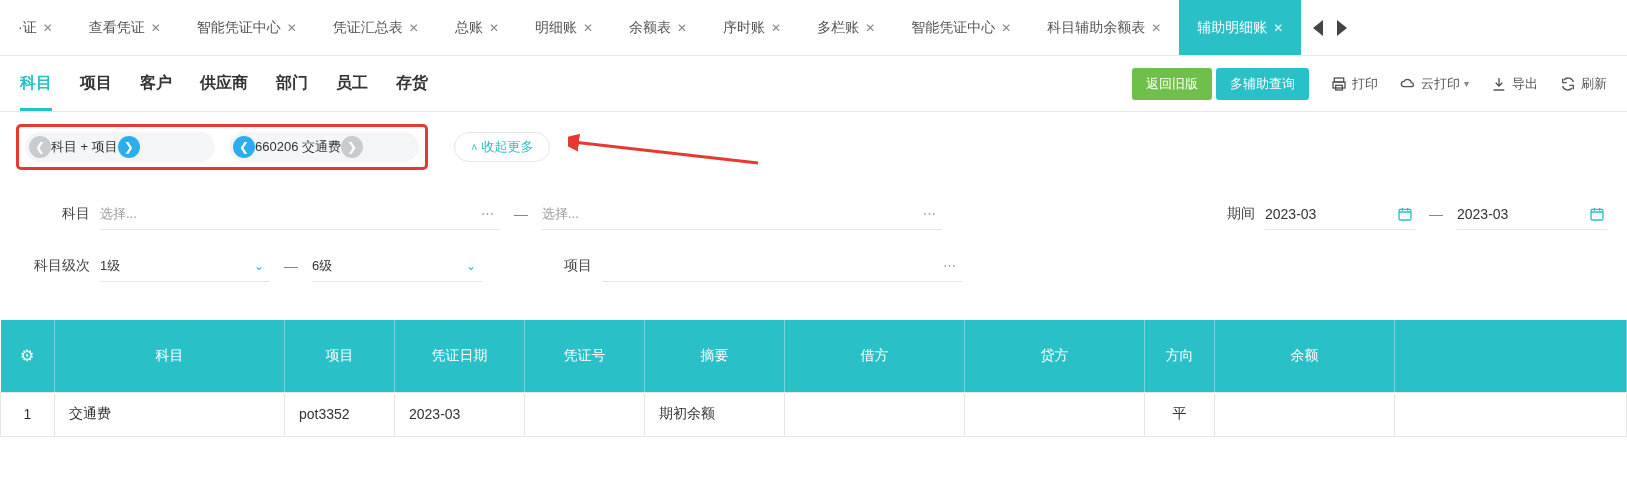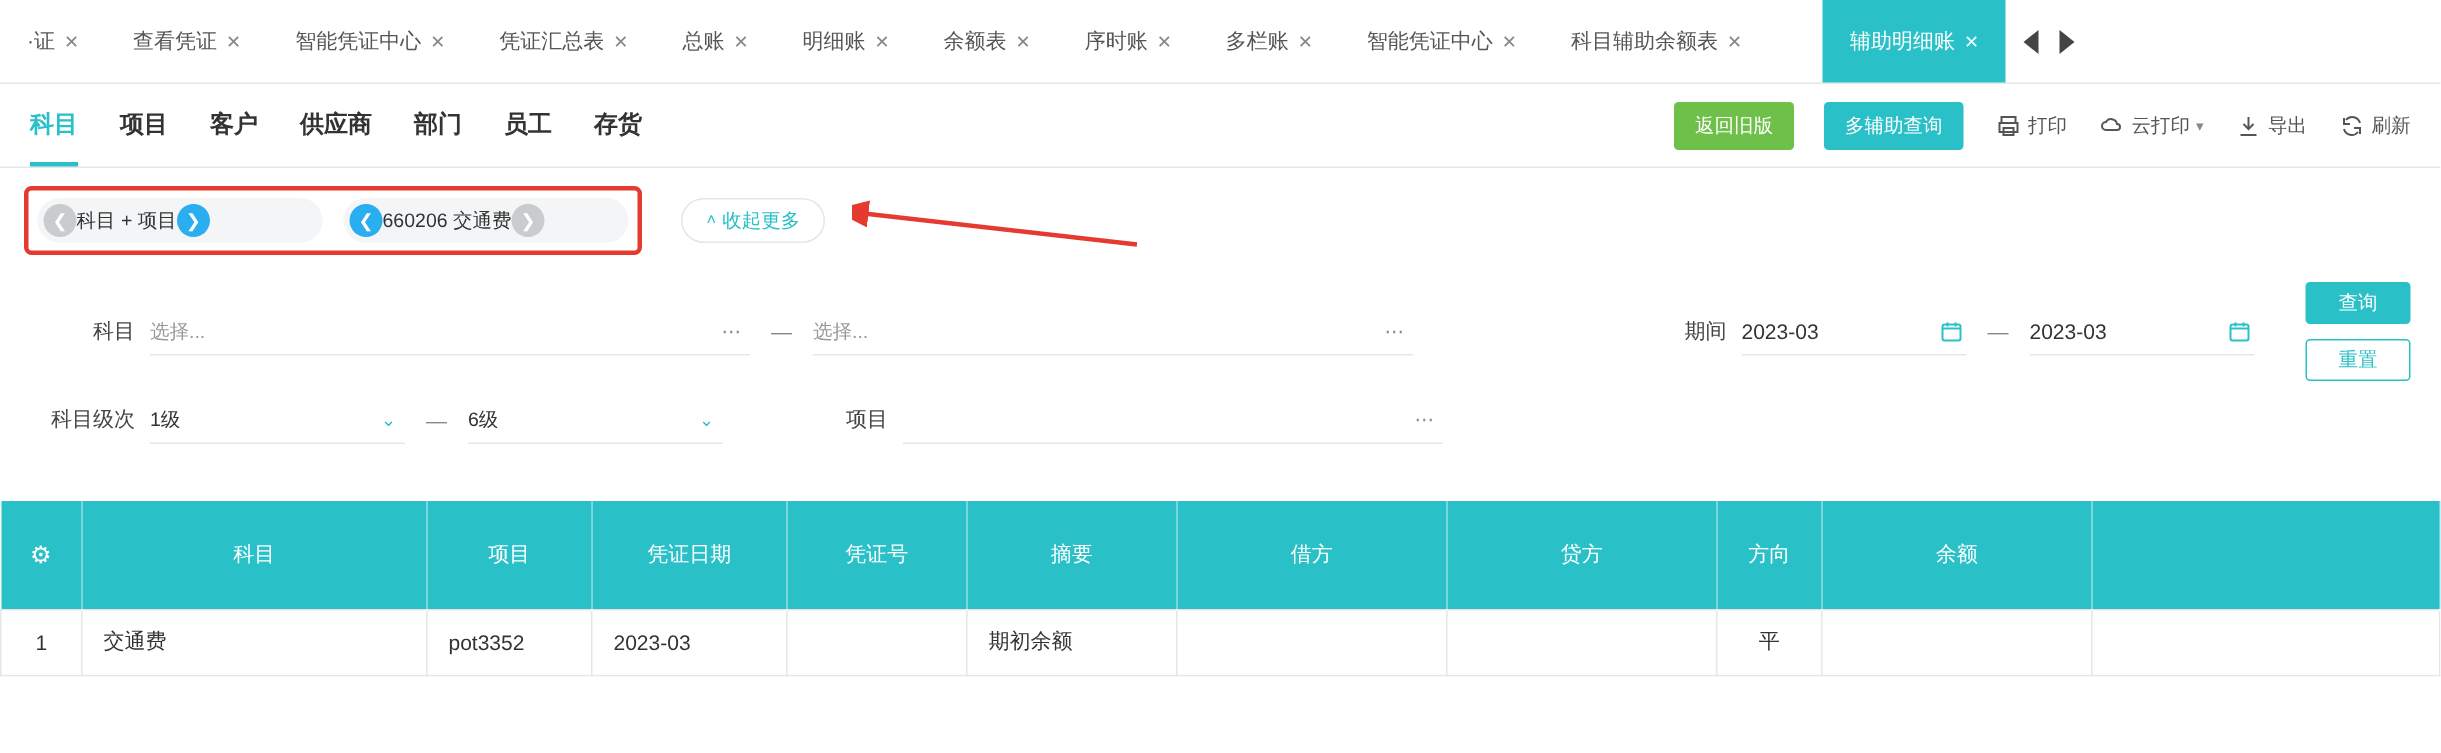--- a/index.html
+++ b/index.html
@@ -42,21 +42,20 @@
   }
   .nav-tab .x{
     margin-left:6px;
     font-size:12px;
     color:#888;
   }
   .nav-tab.home{padding:0 18px;color:#333;}
   .nav-tab.active{
     background:var(--teal);
     color:#fff;
-    margin-left:36px;
   }
   .nav-tab.active .x{color:#e6fcfd;}
   .nav-scroll{
     display:flex;
     align-items:center;
     padding:0 12px;
     gap:4px;
   }
   .nav-scroll .tri{
     width:0;height:0;
@@ -95,21 +94,21 @@
   }
   .cat-spacer{flex:1;}
   .btn{
     display:inline-flex;
     align-items:center;
     height:32px;
     padding:0 14px;
     border-radius:3px;
     font-size:13px;
     cursor:pointer;
-    margin-left:20px;
+    margin-left:4px;
     color:#fff;
     white-space:nowrap;
   }
   .btn.green{background:var(--green);}
   .btn.teal{background:var(--teal);}
   .tool{
     display:inline-flex;
     align-items:center;
     height:32px;
     margin-left:22px;
@@ -412,24 +411,20 @@
     </div>
     <div class="dash">—</div>
     <div class="date-box">
       <span>2023-03</span>
       <span class="cal">
         <svg class="ic" viewBox="0 0 24 24" fill="none" stroke="var(--teal)" stroke-width="2">
             <rect x="3" y="5" width="18" height="16" rx="2"></rect>
             <path d="M3 9h18M8 3v4M16 3v4"></path>
           </svg>
       </span>
-    </div>
-    <div class="side-btns">
-      <div class="sbtn primary">查询</div>
-      <div class="sbtn ghost">重置</div>
     </div>
   </div>
 
   <div class="frow">
     <div class="flabel">科目级次</div>
     <div class="finput w170">
       <span style="color:#333">1级</span>
       <span class="caret">⌄</span>
     </div>
     <div class="dash">—</div>

